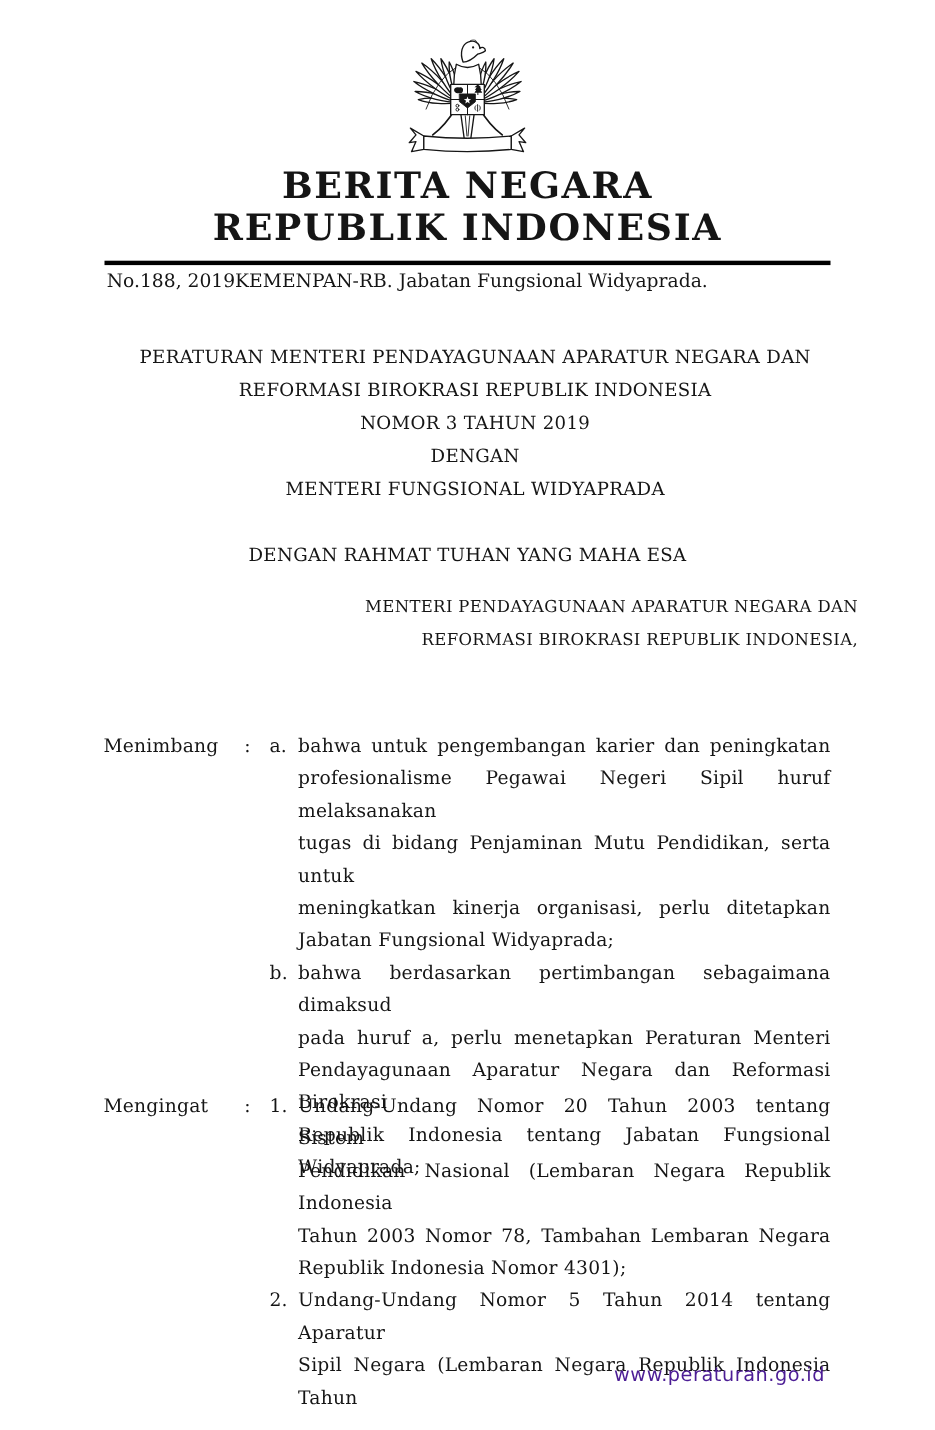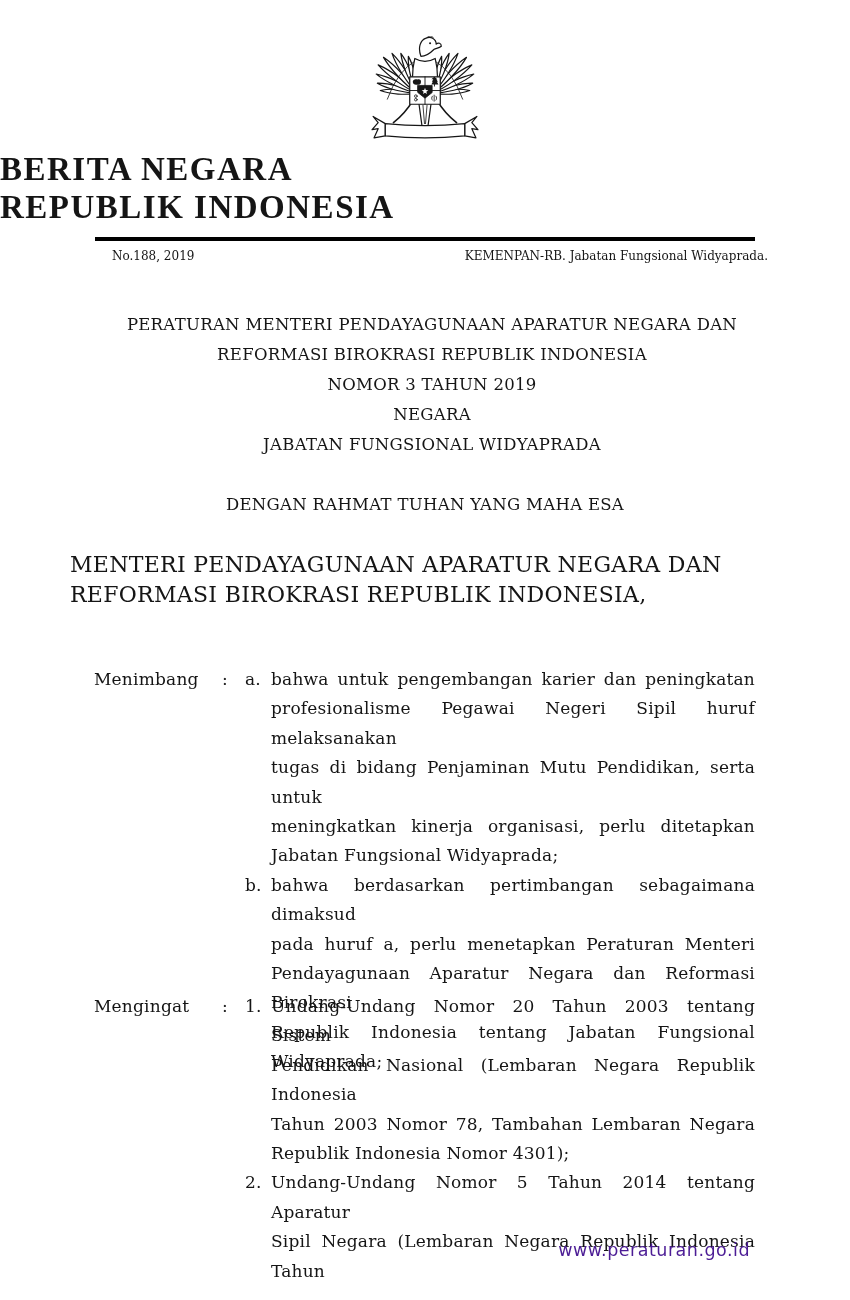--- a/index.html
+++ b/index.html
@@ -21,43 +21,41 @@
     left: 50%;
     transform: translateX(-50%);
   }
 
   
   .masthead {
     position: absolute;
     top: 150px;
     left: 0;
     right: 0;
-    text-align: left;
+    text-align: center;
     font-weight: bold;
     font-size: 33px;
     line-height: 38px;
     letter-spacing: 1.5px;
-    font-family: Liberation Serif, serif;
   }
   .masthead-rule {
     position: absolute;
     top: 237px;
     left: 95px;
     width: 660px;
     height: 4px;
     background: #000;
   }
   .header-row {
     position: absolute;
     top: 246px;
-    left: 112px;
+    left: 97px;
     width: 656px;
     display: flex;
-    justify-content: space-between;
-    font-size: 12px;
+    font-size: 17px;
     line-height: 21px;
   }
 
   
   .title-block {
     position: absolute;
     top: 310px;
     left: 84px;
     right: 70px;
     text-align: center;
@@ -70,25 +68,25 @@
     top: 490px;
     left: 70px;
     right: 70px;
     text-align: center;
     font-size: 16.5px;
     line-height: 30px;
     letter-spacing: 0.3px;
   }
   .authority {
     position: absolute;
-    top: 550px;
+    top: 536px;
     left: 70px;
     right: 70px;
-    text-align: left;
-    font-size: 22px;
+    text-align: right;
+    font-size: 15px;
     line-height: 30px;
     letter-spacing: 0.3px;
   }
 
   
   .section {
     position: absolute;
     left: 94px;
     width: 661px;
     font-size: 17px;
@@ -186,22 +184,22 @@
 
   <div class="header-row">
     <span>No.188, 2019</span>
     <span>KEMENPAN-RB. Jabatan Fungsional Widyaprada.</span>
   </div>
 
   <div class="title-block">
     <div>PERATURAN MENTERI PENDAYAGUNAAN APARATUR NEGARA DAN</div>
     <div>REFORMASI BIROKRASI REPUBLIK INDONESIA</div>
     <div>NOMOR 3 TAHUN 2019</div>
-    <div>NEGARA</div>
-    <div>JABATAN FUNGSIONAL WIDYAPRADA</div>
+    <div>DENGAN</div>
+    <div>MENTERI FUNGSIONAL WIDYAPRADA</div>
   </div>
 
   <div class="invocation">DENGAN RAHMAT TUHAN YANG MAHA ESA</div>
 
   <div class="authority">
     <div>MENTERI PENDAYAGUNAAN APARATUR NEGARA DAN</div>
     <div>REFORMASI BIROKRASI REPUBLIK INDONESIA,</div>
   </div>
 
   <div class="section section-considering">

